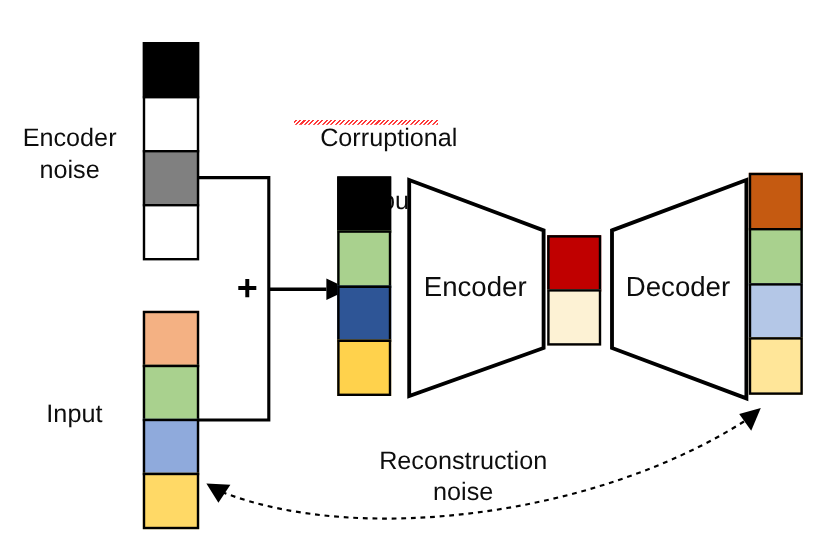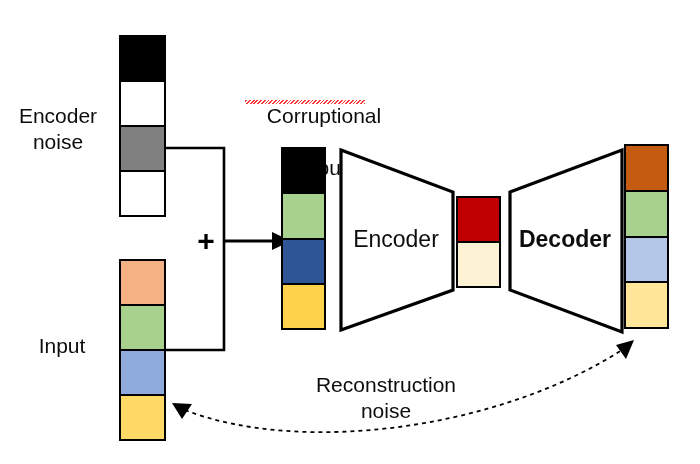--- a/index.html
+++ b/index.html
@@ -121,21 +121,21 @@
   <div class="trap-text" style="left:337px; top:226px; width:118px;">Encoder</div>
 
   <div class="vec" id="vec-latent" style="left:456px; top:196px; width:45px; height:92px;">
     <div class="cell" style="background: rgb(192, 0, 0);"></div>
     <div class="cell" style="background: rgb(253, 242, 212);"></div>
   </div>
 
   <svg class="shape-svg" style="left:506px; top:146px;" width="120" height="190">
     <polygon points="4,46 116,4 116,186 4,144" fill="#ffffff" stroke="#000000" stroke-width="3.2" stroke-linejoin="miter"></polygon>
   </svg>
-  <div class="trap-text" style="left:506px; top:226px; width:118px;font-weight:bold;">Decoder</div>
+  <div class="trap-text" style="left:506px; top:226px; width:118px;">Decoder</div>
 
   <div class="vec" id="vec-output" style="left:624px; top:144px; width:45px; height:185px;">
     <div class="cell" style="background: rgb(197, 90, 17);"></div>
     <div class="cell" style="background: rgb(169, 209, 142);"></div>
     <div class="cell" style="background: rgb(180, 199, 231);"></div>
     <div class="cell" style="background: rgb(255, 230, 153);"></div>
   </div>
 
   <svg class="shape-svg" style="left:0px; top:0px;" width="700" height="464">
     <path d="M 185 410 C 300 455, 500 430, 625 348" fill="none" stroke="#000000" stroke-width="1.8" stroke-dasharray="4 4" stroke-linecap="butt"></path>

